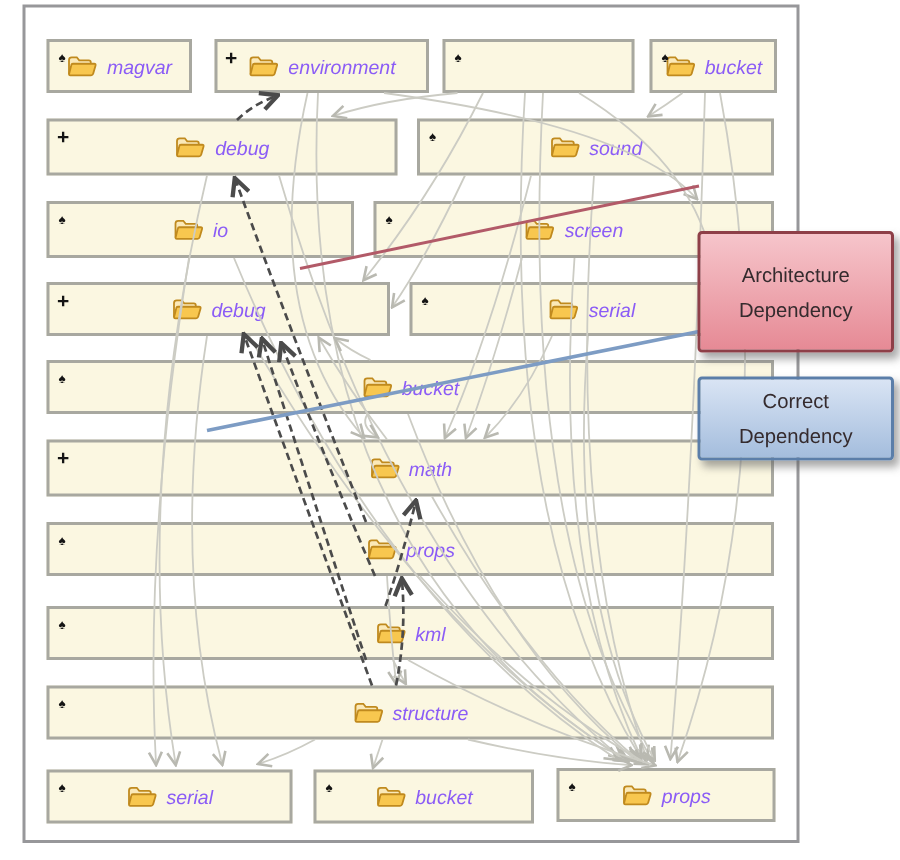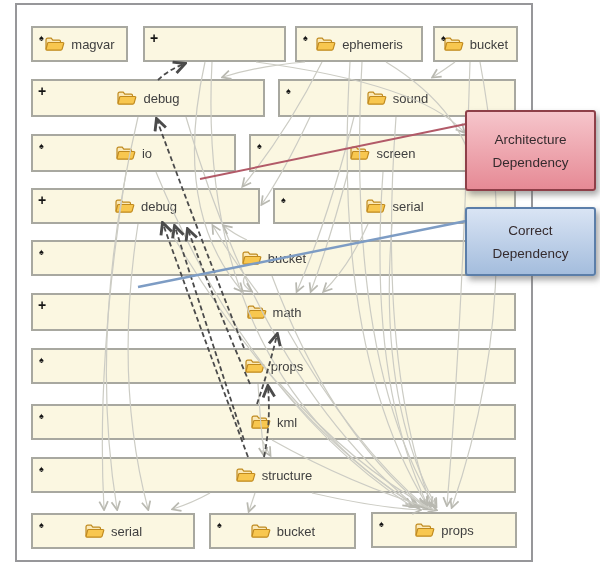--- a/index.html
+++ b/index.html
@@ -12,34 +12,35 @@
     border:2px solid #97979a;box-sizing:border-box;background:#ffffff;z-index:1;
   }
   .pkg{
     position:absolute;background:#fbf7e1;border:2px solid #a8a8a0;box-sizing:border-box;
     display:flex;align-items:center;justify-content:center;z-index:2;
   }
   .pkg .marker{position:absolute;color:#141414;line-height:1;}
   .pkg .marker.plus{left:5px;top:3px;font-size:14px;font-weight:bold;}
   .pkg .marker.star{left:6px;top:6px;font-size:9px;}
   .pkg .content{display:flex;align-items:center;gap:6px;}
-  .pkg .lbl{font-size:13px;color:#404040;white-space:nowrap;}
+  .pkg .lbl{font-size:13px;color:#8b5cf6;white-space:nowrap;font-style:italic;}
   #edges{position:absolute;left:0;top:0;z-index:3;pointer-events:none;}
   .callout{
     position:absolute;width:131px;box-sizing:border-box;border-radius:3px;z-index:5;
     display:flex;flex-direction:column;align-items:center;justify-content:center;gap:8px;
     font-size:13.5px;color:#352b2e;box-shadow:3px 4px 6px rgba(95,95,95,0.55);
     text-align:center;
+    margin-top:44px;
   }
   #callout-violation{
     left:465px;top:110px;height:81px;
     background:linear-gradient(#f6c5cb,#e68a95);border:2px solid #8e3f48;
   }
   #callout-correct{
-    left:465px;top:207px;height:69px;
+    left:465px;top:207px;height:56px;
     background:linear-gradient(#d9e4f4,#a4bddd);border:2px solid #5b7ea9;
   }
 </style>
 </head>
 <body>
 
 <div id="canvas">
   <div id="frame"></div>
 
   <div id="stage">
@@ -48,30 +49,30 @@
         <span class="content">
           <svg width="21" height="16" viewBox="0 0 21 16">
             <path d="M2 13.5 V4 q0 -1.8 1.8 -1.8 h3.4 l1.6 2 h6.4 q1.3 0 1.3 1.3 v1.2" fill="#fbe9b8" stroke="#c08a1e" stroke-width="1.2"></path>
             <path d="M4.6 6.5 h14.2 q1.2 0 0.9 1.1 l-1.6 5.6 q-0.3 1 -1.4 1 H2.9 q-1.1 0 -0.8 -1 l1.4 -5.7 q0.2 -1 1.1 -1 z" fill="#f8c74f" stroke="#c08a1e" stroke-width="1.2" stroke-linejoin="round"></path>
           </svg>
           <span class="lbl">magvar</span>
         </span>
       </div>
       <div class="pkg" style="left: 143px; top: 26px; width: 143px; height: 36px;">
         <span class="marker plus">+</span>
+        <span class="content">
+          <svg width="21" height="16" viewBox="0 0 21 16">
+            <path d="M2 13.5 V4 q0 -1.8 1.8 -1.8 h3.4 l1.6 2 h6.4 q1.3 0 1.3 1.3 v1.2" fill="#fbe9b8" stroke="#c08a1e" stroke-width="1.2"></path>
+            <path d="M4.6 6.5 h14.2 q1.2 0 0.9 1.1 l-1.6 5.6 q-0.3 1 -1.4 1 H2.9 q-1.1 0 -0.8 -1 l1.4 -5.7 q0.2 -1 1.1 -1 z" fill="#f8c74f" stroke="#c08a1e" stroke-width="1.2" stroke-linejoin="round"></path>
+          </svg>
+          <span class="lbl">environment</span>
+        </span>
       </div>
       <div class="pkg" style="left: 295px; top: 26px; width: 128px; height: 36px;">
         <span class="marker star">♠</span>
-        <span class="content">
-          <svg width="21" height="16" viewBox="0 0 21 16">
-            <path d="M2 13.5 V4 q0 -1.8 1.8 -1.8 h3.4 l1.6 2 h6.4 q1.3 0 1.3 1.3 v1.2" fill="#fbe9b8" stroke="#c08a1e" stroke-width="1.2"></path>
-            <path d="M4.6 6.5 h14.2 q1.2 0 0.9 1.1 l-1.6 5.6 q-0.3 1 -1.4 1 H2.9 q-1.1 0 -0.8 -1 l1.4 -5.7 q0.2 -1 1.1 -1 z" fill="#f8c74f" stroke="#c08a1e" stroke-width="1.2" stroke-linejoin="round"></path>
-          </svg>
-          <span class="lbl">ephemeris</span>
-        </span>
       </div>
       <div class="pkg" style="left: 433px; top: 26px; width: 85px; height: 36px;">
         <span class="marker star">♠</span>
         <span class="content">
           <svg width="21" height="16" viewBox="0 0 21 16">
             <path d="M2 13.5 V4 q0 -1.8 1.8 -1.8 h3.4 l1.6 2 h6.4 q1.3 0 1.3 1.3 v1.2" fill="#fbe9b8" stroke="#c08a1e" stroke-width="1.2"></path>
             <path d="M4.6 6.5 h14.2 q1.2 0 0.9 1.1 l-1.6 5.6 q-0.3 1 -1.4 1 H2.9 q-1.1 0 -0.8 -1 l1.4 -5.7 q0.2 -1 1.1 -1 z" fill="#f8c74f" stroke="#c08a1e" stroke-width="1.2" stroke-linejoin="round"></path>
           </svg>
           <span class="lbl">bucket</span>
         </span>

